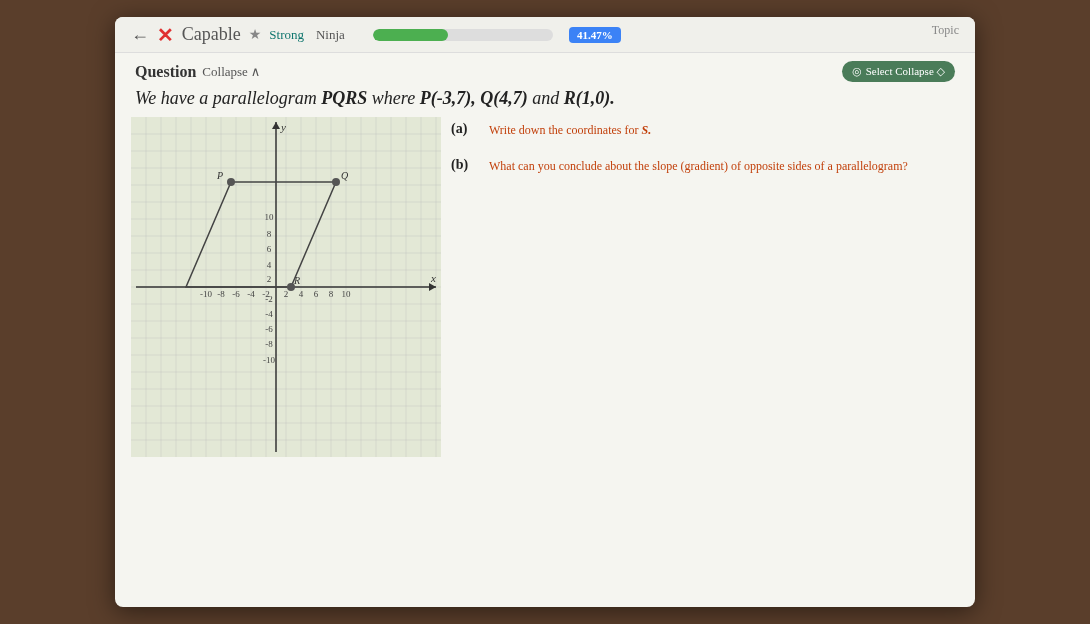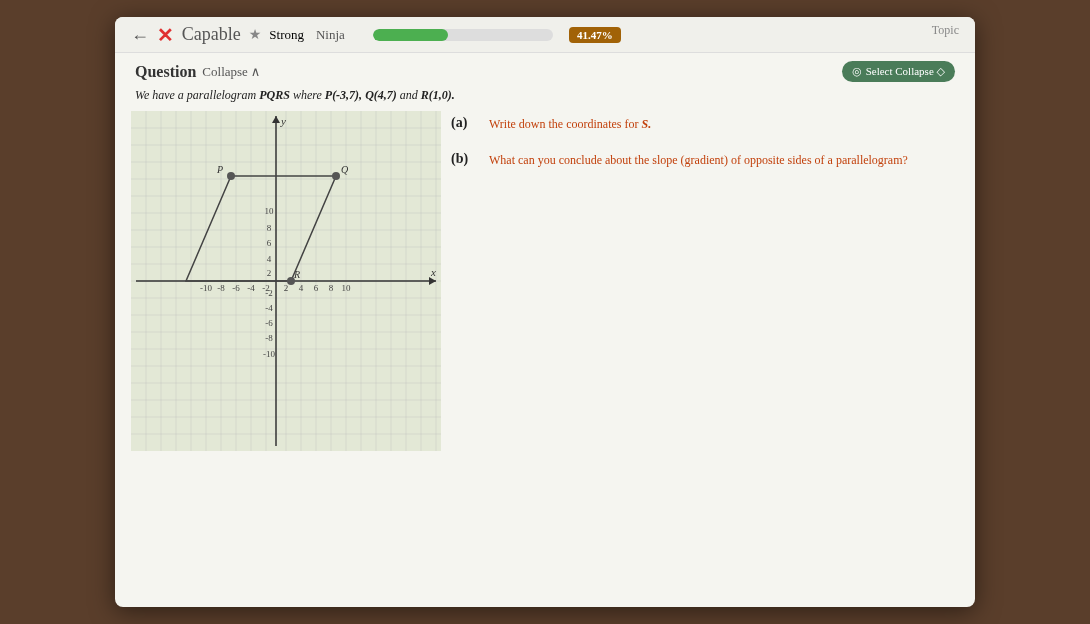--- a/index.html
+++ b/index.html
@@ -58,21 +58,21 @@
       color: #555;
     }
 
     .skill-star {
       color: #888;
       font-size: 14px;
     }
 
     .skill-strong {
       font-size: 13px;
-      color: #000000;
+      color: #0f766e;
     }
 
     .skill-ninja {
       font-size: 13px;
       color: #555;
       margin-left: 4px;
     }
 
     .progress-bar-container {
       width: 180px;
@@ -82,21 +82,21 @@
       overflow: hidden;
       margin-left: 20px;
     }
     .progress-bar-fill {
       height: 100%;
       background: #4caf50;
       border-radius: 6px;
     }
 
     .percent-badge {
-      background: #a16207;
+      background: #3b82f6;
       color: white;
       font-size: 11px;
       font-weight: bold;
       padding: 2px 8px;
       border-radius: 4px;
       margin-left: 8px;
     }
 
     .topic-label {
       font-size: 12px;
@@ -144,21 +144,21 @@
       border-radius: 12px;
       cursor: pointer;
       display: flex;
       align-items: center;
       gap: 4px;
     }
 
     
     .problem-statement {
       padding: 2px 20px 8px 20px;
-      font-size: 12px;
+      font-size: 18px;
       color: #222;
       font-style: italic;
     }
 
     
     .main-content {
       display: flex;
       flex-direction: row;
       padding: 0 16px;
       gap: 10px;

